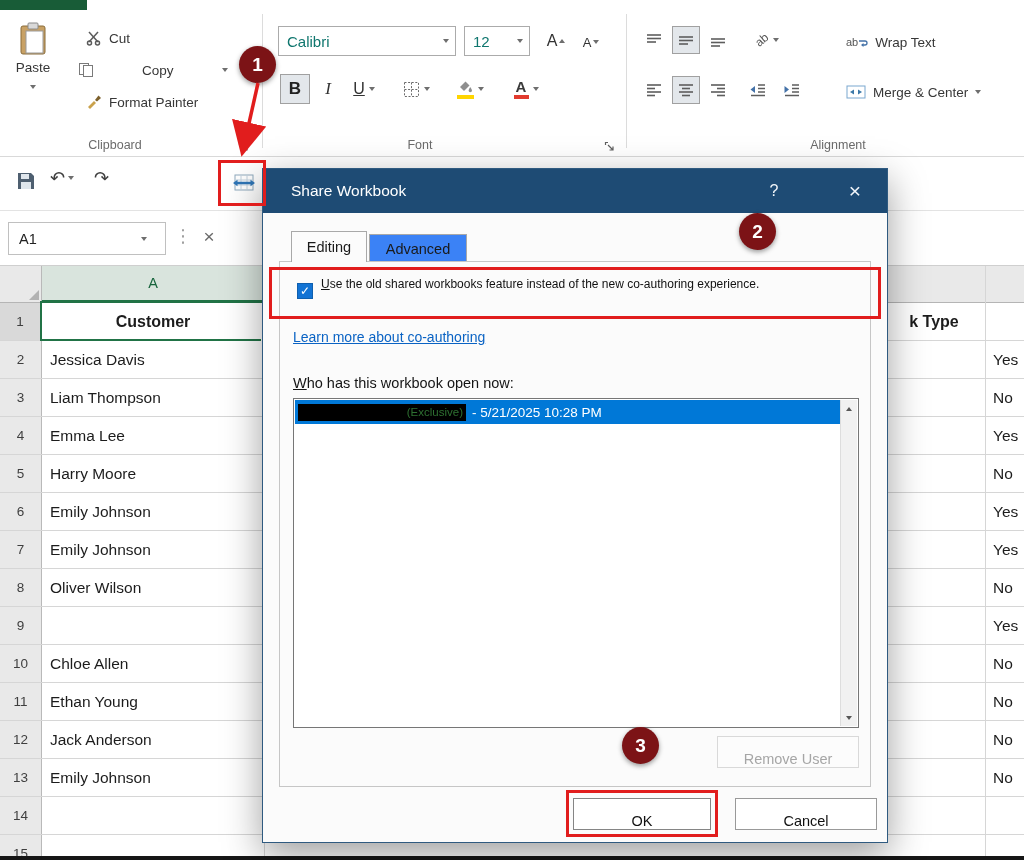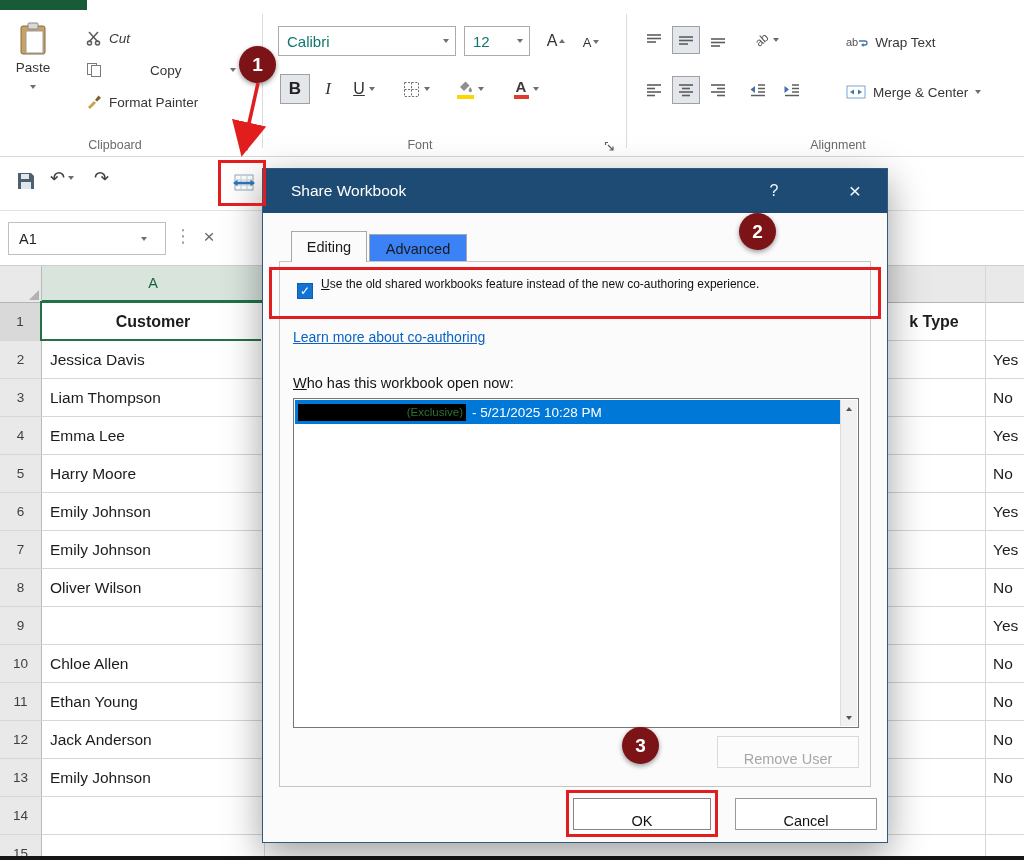--- a/index.html
+++ b/index.html
@@ -86,33 +86,33 @@
     <div class="abs" style="left:4px;top:10px;width:58px;height:100px;text-align:center;">
       <svg width="30" height="34" viewBox="0 0 30 34" style="display:block;margin:2px auto 0;">
         <rect x="3" y="4" width="24" height="28" rx="2" fill="#c8a165" stroke="#8a6d3b"></rect>
         <rect x="10" y="1" width="10" height="6" rx="1" fill="#d9d9d9" stroke="#8a8a8a"></rect>
         <rect x="8" y="9" width="17" height="22" fill="#fff" stroke="#9a9a9a"></rect>
       </svg>
       <div style="font-size:13.5px;color:#373737;margin-top:4px;">Paste</div>
       <span class="tri" style="margin-top:3px;"></span>
     </div>
 
-    <div class="abs rbtn" style="left:86px;top:16px;height:24px;font-style:italic;">
+    <div class="abs rbtn" style="left:86px;top:16px;height:24px;">
       <svg width="16" height="16" viewBox="0 0 16 16">
         <g stroke="#5a5a5a" stroke-width="1.5" fill="none">
           <line x1="3" y1="2" x2="12" y2="12"></line>
             <line x1="12" y1="2" x2="3" y2="12"></line>
           <circle cx="3.5" cy="13" r="2"></circle>
             <circle cx="11.5" cy="13" r="2"></circle>
         </g>
       </svg>
       <span>Cut</span>
     </div>
 
-    <div class="abs rbtn" style="left:86px;top:48px;height:24px;gap:48px;">
+    <div class="abs rbtn" style="left:78px;top:48px;height:24px;gap:48px;">
       <svg width="16" height="16" viewBox="0 0 16 16">
         <rect x="1.5" y="1.5" width="9" height="11" fill="#fff" stroke="#7a7a7a"></rect>
         <rect x="5.5" y="3.5" width="9" height="11" fill="#fff" stroke="#7a7a7a"></rect>
       </svg>
       <span>Copy</span>
       <span class="tri"></span>
     </div>
 
     <div class="abs rbtn" style="left:86px;top:80px;height:24px;">
       <svg width="16" height="16" viewBox="0 0 16 16">

